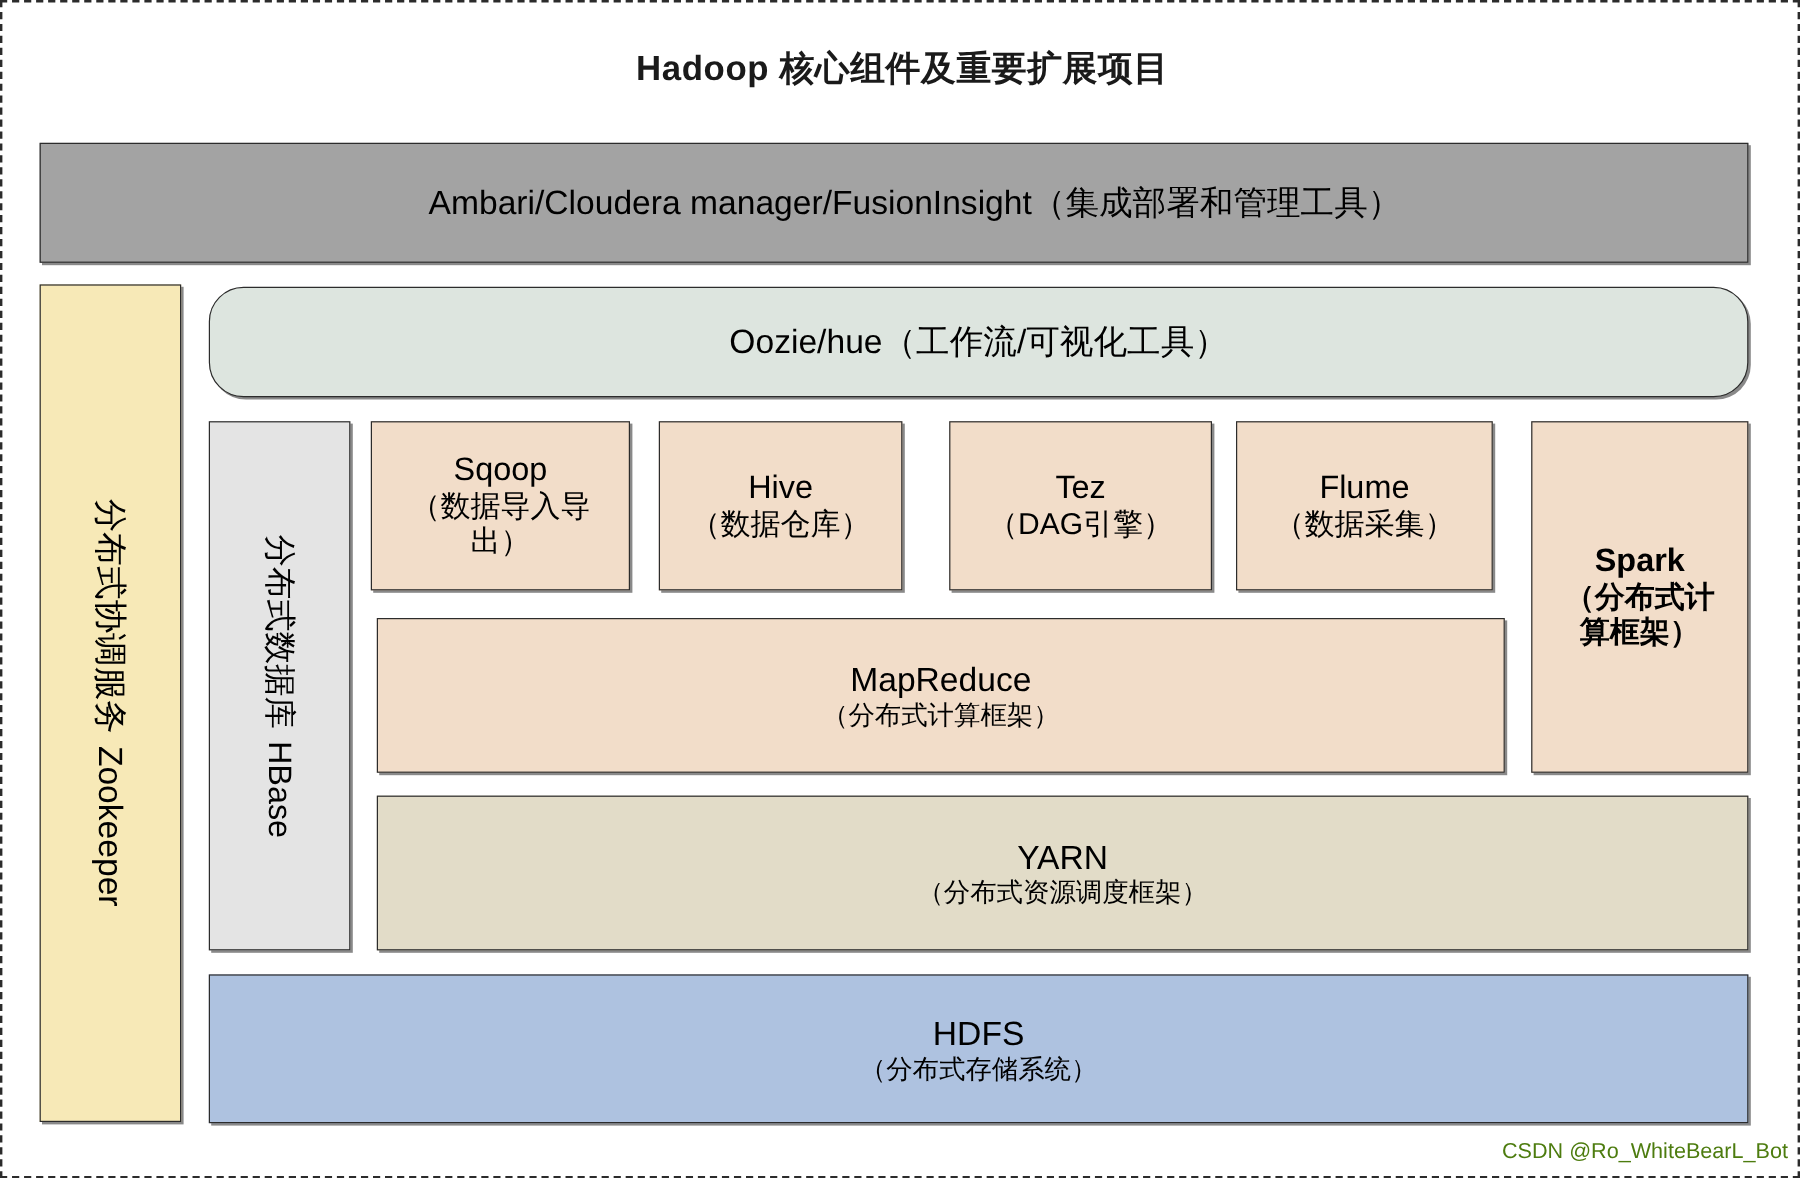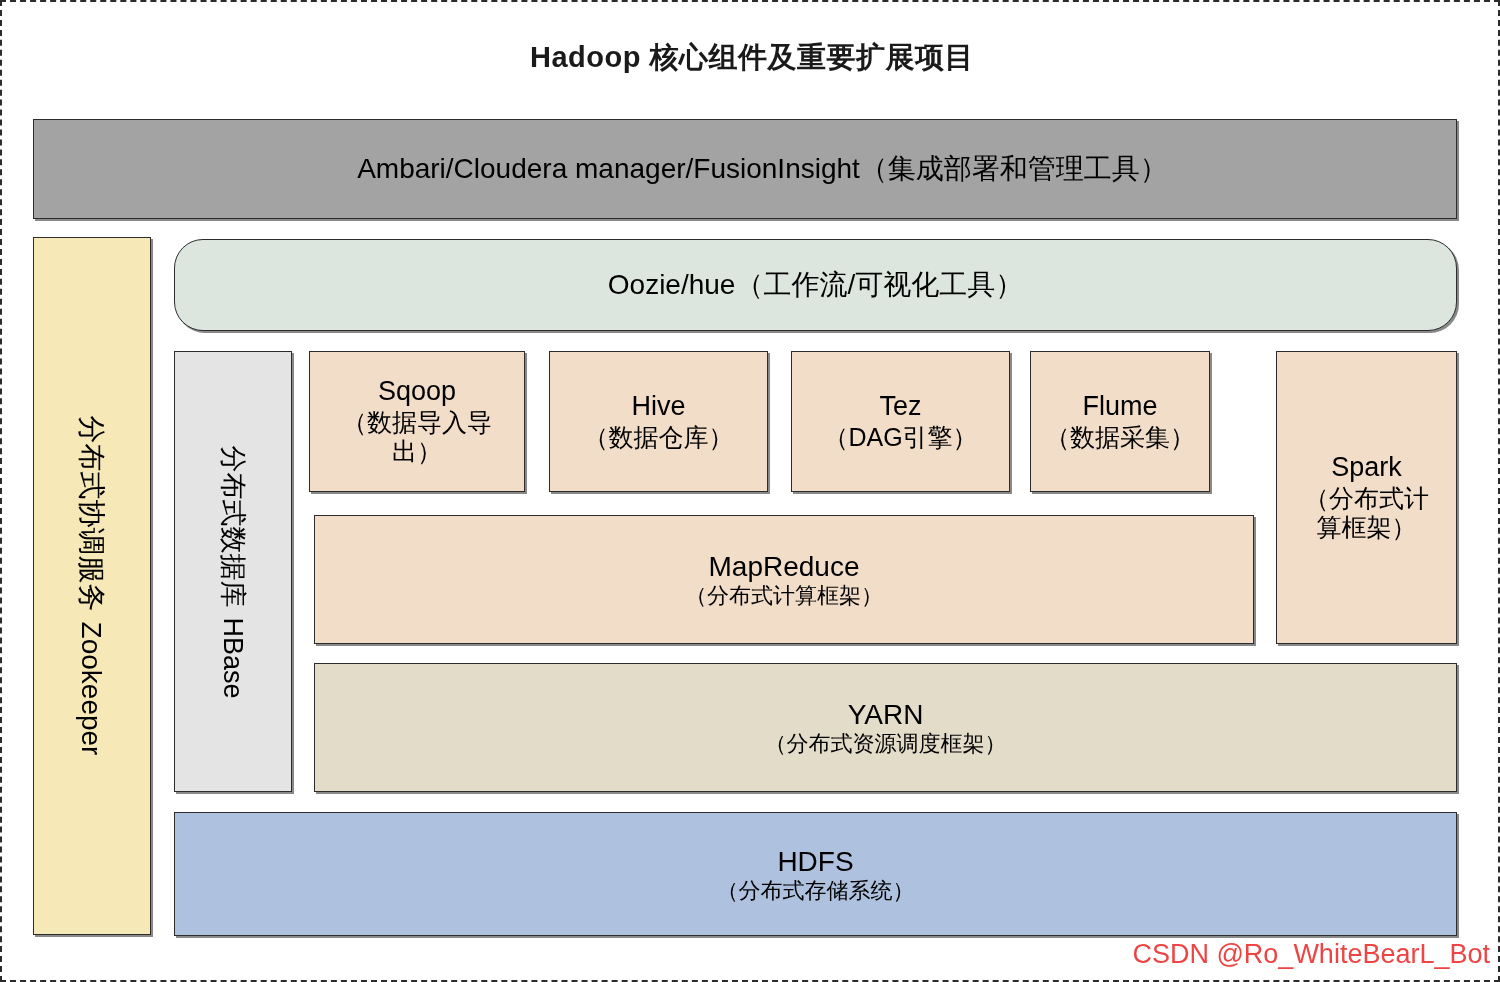--- a/index.html
+++ b/index.html
@@ -77,22 +77,22 @@
     gap: 10px;
   }
   .vertical-text .seg-latin {
     display: inline-block;
   }
 
   .watermark {
     position: absolute;
     right: 8px;
     bottom: 10px;
-    font-size: 27px;
-    color: #ef4444;
+    font-size: 18px;
+    color: #4d7c0f;
     white-space: nowrap;
     pointer-events: none;
   }
 
   
   .fs-28 { font-size: 28px; }
   .fs-27 { font-size: 27px; }
   .fs-26 { font-size: 22px; }
   .fs-25 { font-size: 25px; }
 </style>
@@ -130,42 +130,42 @@
   </div>
 
   <div class="box c-peach rounded" style="left:307px; top:349px; width:216px; height:141px;">
     <span class="lines">
       <span class="ln fs-27">Sqoop</span>
       <span class="ln fs-25">（数据导入导</span>
       <span class="ln fs-25">出）</span>
     </span>
   </div>
 
-  <div class="box c-peach rounded" style="left:547px; top:349px; width:219px; height:141px;">
+  <div class="box c-peach rounded" style="left:547px; top:349px; width:203px; height:141px;">
     <span class="lines">
       <span class="ln fs-27">Hive</span>
       <span class="ln fs-25">（数据仓库）</span>
     </span>
   </div>
 
   <div class="box c-peach rounded" style="left:789px; top:349px; width:219px; height:141px;">
     <span class="lines">
       <span class="ln fs-27">Tez</span>
       <span class="ln fs-25">（DAG引擎）</span>
     </span>
   </div>
 
-  <div class="box c-peach rounded" style="left:1028px; top:349px; width:180px; height:141px;justify-content:flex-end;">
+  <div class="box c-peach rounded" style="left:1028px; top:349px; width:214px; height:141px;justify-content:flex-end;">
     <span class="lines">
       <span class="ln fs-27">Flume</span>
       <span class="ln fs-25">（数据采集）</span>
     </span>
   </div>
 
-  <div class="box c-peach rounded" style="left:1274px; top:349px; width:181px; height:293px;">
+  <div class="box c-peach rounded" style="left:1274px; top:349px; width:181px; height:293px;font-weight:bold;">
     <span class="lines">
       <span class="ln fs-27">Spark</span>
       <span class="ln fs-25">（分布式计</span>
       <span class="ln fs-25">算框架）</span>
     </span>
   </div>
 
   <div class="box c-peach rounded" style="left:312px; top:513px; width:940px; height:129px;">
     <span class="lines">
       <span class="ln fs-28">MapReduce</span>

